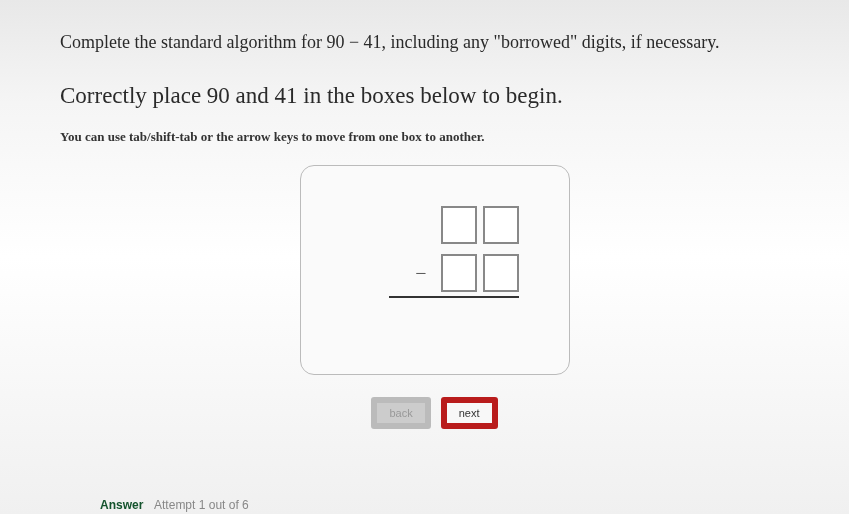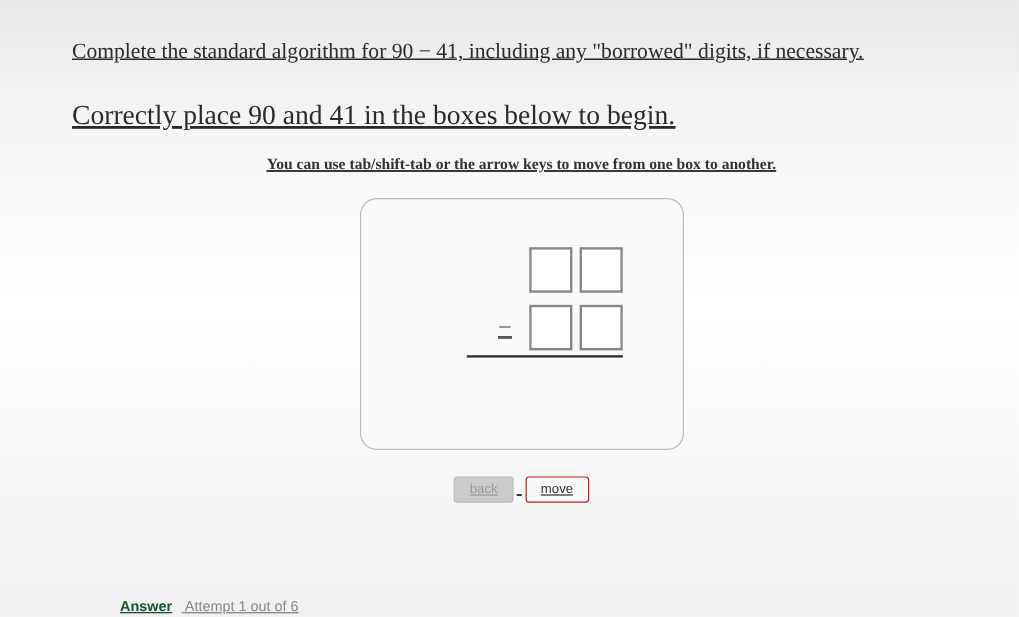--- a/index.html
+++ b/index.html
@@ -1,19 +1,18 @@
 <!DOCTYPE html>
 <html><head>
   <meta charset="utf-8">
   <style>
     * {
       margin: 0;
       padding: 0;
       box-sizing: border-box;
-      text-decoration: underline;
     }
     body {
       width: 849px;
       height: 514px;
       background: linear-gradient(to bottom, #e8e8e8 0%, #f5f5f5 20%, #ffffff 50%, #f0f0f0 100%);
       font-family: Georgia, 'Times New Roman', serif;
       color: #333;
       padding: 30px 40px 0 60px;
       position: relative;
       overflow: hidden;
@@ -23,21 +22,20 @@
       color: #2a2a2a;
       margin-bottom: 28px;
       line-height: 1.4;
     }
     .instruction-text {
       font-size: 23px;
       color: #2a2a2a;
       margin-bottom: 20px;
     }
     .hint-text {
-      text-align: center;
       font-size: 13px;
       color: #333;
       font-weight: bold;
       margin-bottom: 20px;
     }
     .work-area {
       width: 270px;
       height: 210px;
       margin: 0 auto;
       border: 1px solid #bbb;
@@ -80,21 +78,21 @@
       margin-top: -6px;
     }
     .button-row {
       text-align: center;
       margin-top: 22px;
     }
     .btn {
       display: inline-block;
       padding: 4px 12px;
       font-size: 11px;
-      border: 1px solid #b91c1c;
+      border: 6px solid #b91c1c;
       border-radius: 3px;
       background: #e8e8e8;
       color: #666;
       cursor: pointer;
       margin: 0 3px;
       font-family: Arial, sans-serif;
     }
     .btn.disabled {
       background: #ccc;
       color: #999;
@@ -137,19 +135,19 @@
       <span class="minus-sign">−</span>
       <input class="digit-box" value="" style="">
       <input class="digit-box" value="" style="">
     </div>
     <div class="underline"></div>
   </div>
 </div>
 
 <div class="button-row">
   <button class="btn disabled">back</button>
-  <button class="btn active">move</button>
+  <button class="btn active">next</button>
 </div>
 
 <div class="footer">
   <span class="ans">Answer</span>
   <span>Attempt 1 out of 6</span>
 </div>
 
 </body></html>

